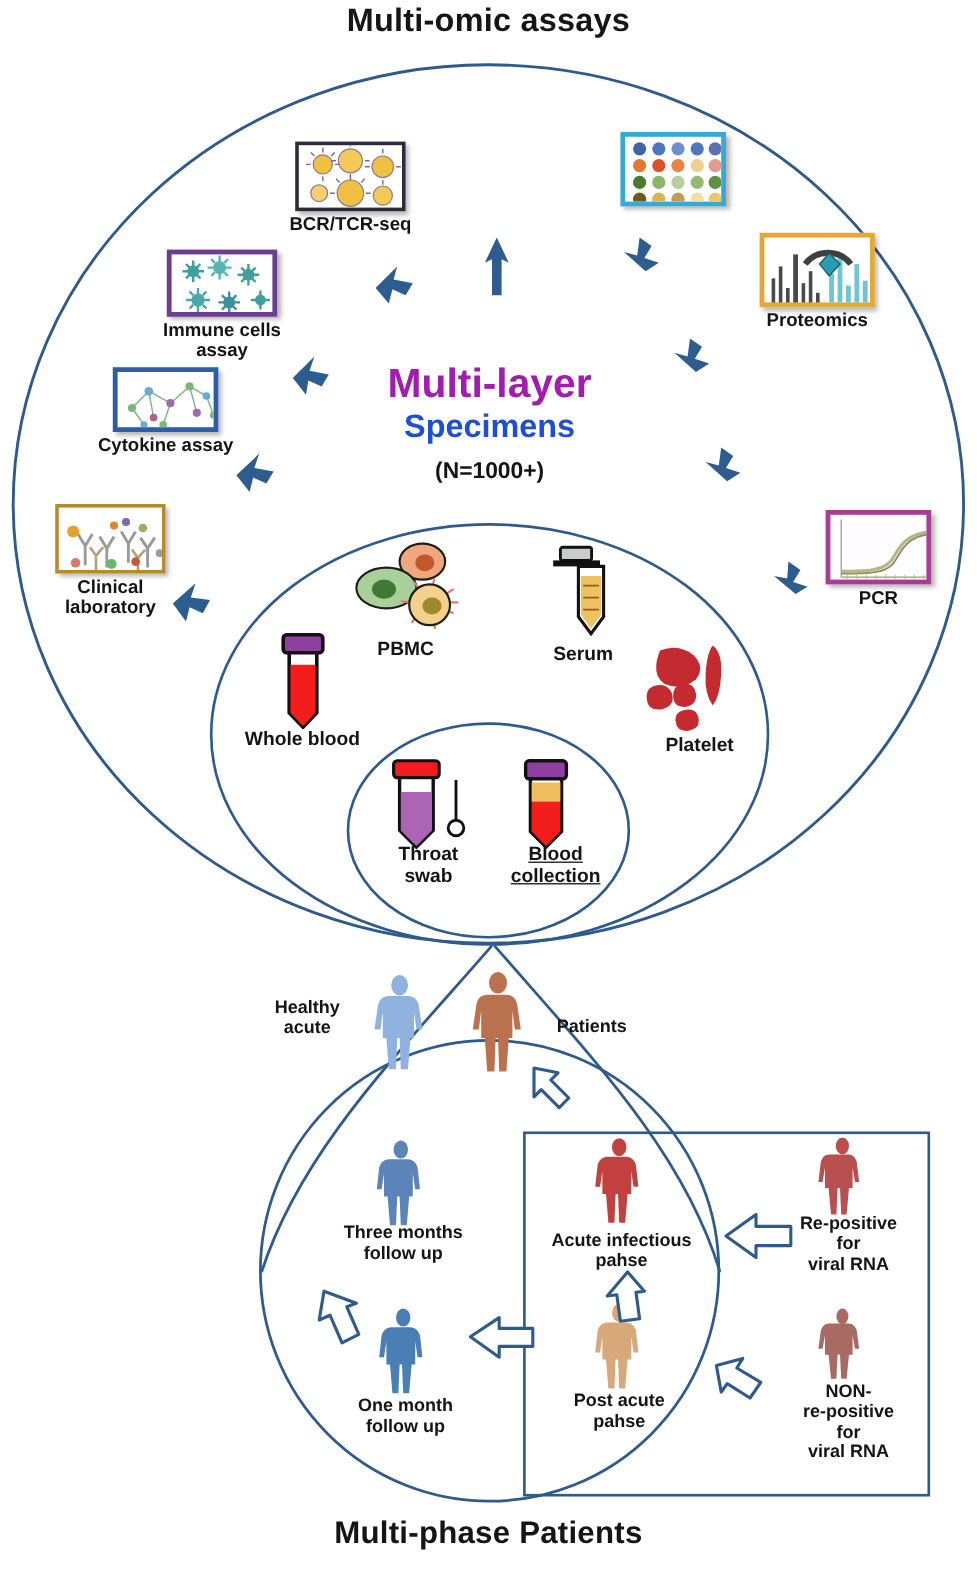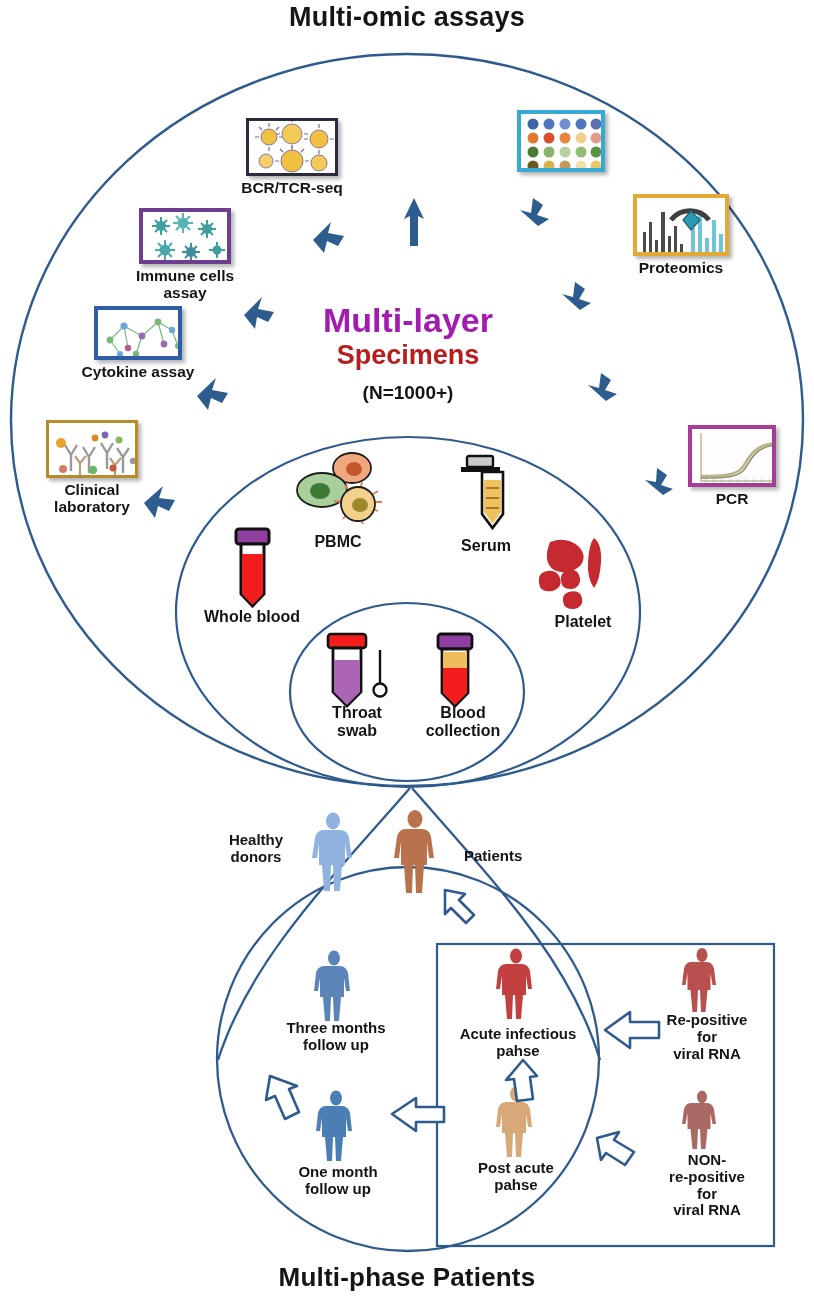--- a/index.html
+++ b/index.html
@@ -295,21 +295,21 @@
             <circle cx="84" cy="38" r="3.2" fill="#9a9a9a"></circle>
         </g>
       </svg>
     </div>
     <div class="cap">Clinical
 laboratory</div>
   </div>
 
   <div class="abs" style="left:274px;top:300px;width:268px;text-align:center;">
     <div style="font-size:34px;font-weight:bold;color:#a21caf;line-height:1.18;">Multi-layer</div>
-    <div style="font-size:27px;font-weight:bold;color:#b91c1c;line-height:1.18;">Specimens</div>
+    <div style="font-size:27px;font-weight:bold;color:#1d4ed8;line-height:1.18;">Specimens</div>
     <div style="font-size:19px;font-weight:bold;color:#141414;margin-top:10px;">(N=1000+)</div>
   </div>
 
   <div class="spec" style="left:290px;top:450px;width:96px;">
     <svg width="96" height="80" viewBox="0 0 96 80">
       <ellipse cx="62" cy="18" rx="19" ry="15" fill="#efa87e" stroke="#1d1d1d" stroke-width="1.8"></ellipse>
       <ellipse cx="64" cy="19" rx="8" ry="7" fill="#c4562c"></ellipse>
       <ellipse cx="32" cy="40" rx="25" ry="17" fill="#a9cf9b" stroke="#1d1d1d" stroke-width="1.8"></ellipse>
       <ellipse cx="30" cy="41" rx="10" ry="8" fill="#3e7a33"></ellipse>
       <g stroke="#e37b5c" stroke-width="1.8">
@@ -361,33 +361,33 @@
       <rect x="22" y="4" width="38" height="14" rx="3" fill="#f41d1d" stroke="#111" stroke-width="2.6"></rect>
       <path d="M27 18 h28 v44 l-14 14 L27 62 Z" fill="#ffffff" stroke="#111" stroke-width="2.8"></path>
       <path d="M28 30 h26 v32 l-13 13 L28 62 Z" fill="#ac64b5"></path>
       <line x1="74" y1="20" x2="74" y2="54" stroke="#111" stroke-width="2.4"></line>
       <circle cx="74" cy="60" r="6.5" fill="#ffffff" stroke="#111" stroke-width="2.4"></circle>
     </svg>
     <div class="cap" style="margin-top:-4px;">Throat
 swab</div>
   </div>
 
-  <div class="spec" style="left:408px;top:630px;width:110px;">
+  <div class="spec" style="left:408px;top:630px;width:110px;text-decoration:underline;">
     <svg width="110" height="78" viewBox="0 0 110 78">
       <rect x="30" y="4" width="34" height="15" rx="3" fill="#8e3fa0" stroke="#111" stroke-width="2.8"></rect>
       <path d="M34 19 h26 v44 l-13 13 L34 63 Z" fill="#ffffff" stroke="#111" stroke-width="2.8"></path>
       <path d="M35 22 h24 v16 h-24 Z" fill="#efbd5c"></path>
       <path d="M35 38 h24 v25 l-12 12 L35 63 Z" fill="#f41d1d"></path>
     </svg>
     <div class="cap" style="margin-top:-4px;">Blood
 collection</div>
   </div>
 
   <div class="lbl" style="left:208px;top:832px;width:96px;">Healthy
-donors</div>
+acute</div>
 
   <div class="person" style="left:304px;top:812px;">
     <svg width="58" height="82" viewBox="0 0 58 82">
       <g fill="#8fb3de">
         <ellipse cx="29" cy="9" rx="7" ry="8.5"></ellipse>
         <path d="M22 18 h14 c5 0 8 3 9 8 l3 20 h-5 l-2 -15 v22 h-3 l-2 26 h-6 l-1 -26 h-2 l-1 26 h-6 l-2 -26 h-3 v-22 l-2 15 h-5 l3 -20 c1 -5 4 -8 9 -8 Z"></path>
       </g>
     </svg>
   </div>
 

